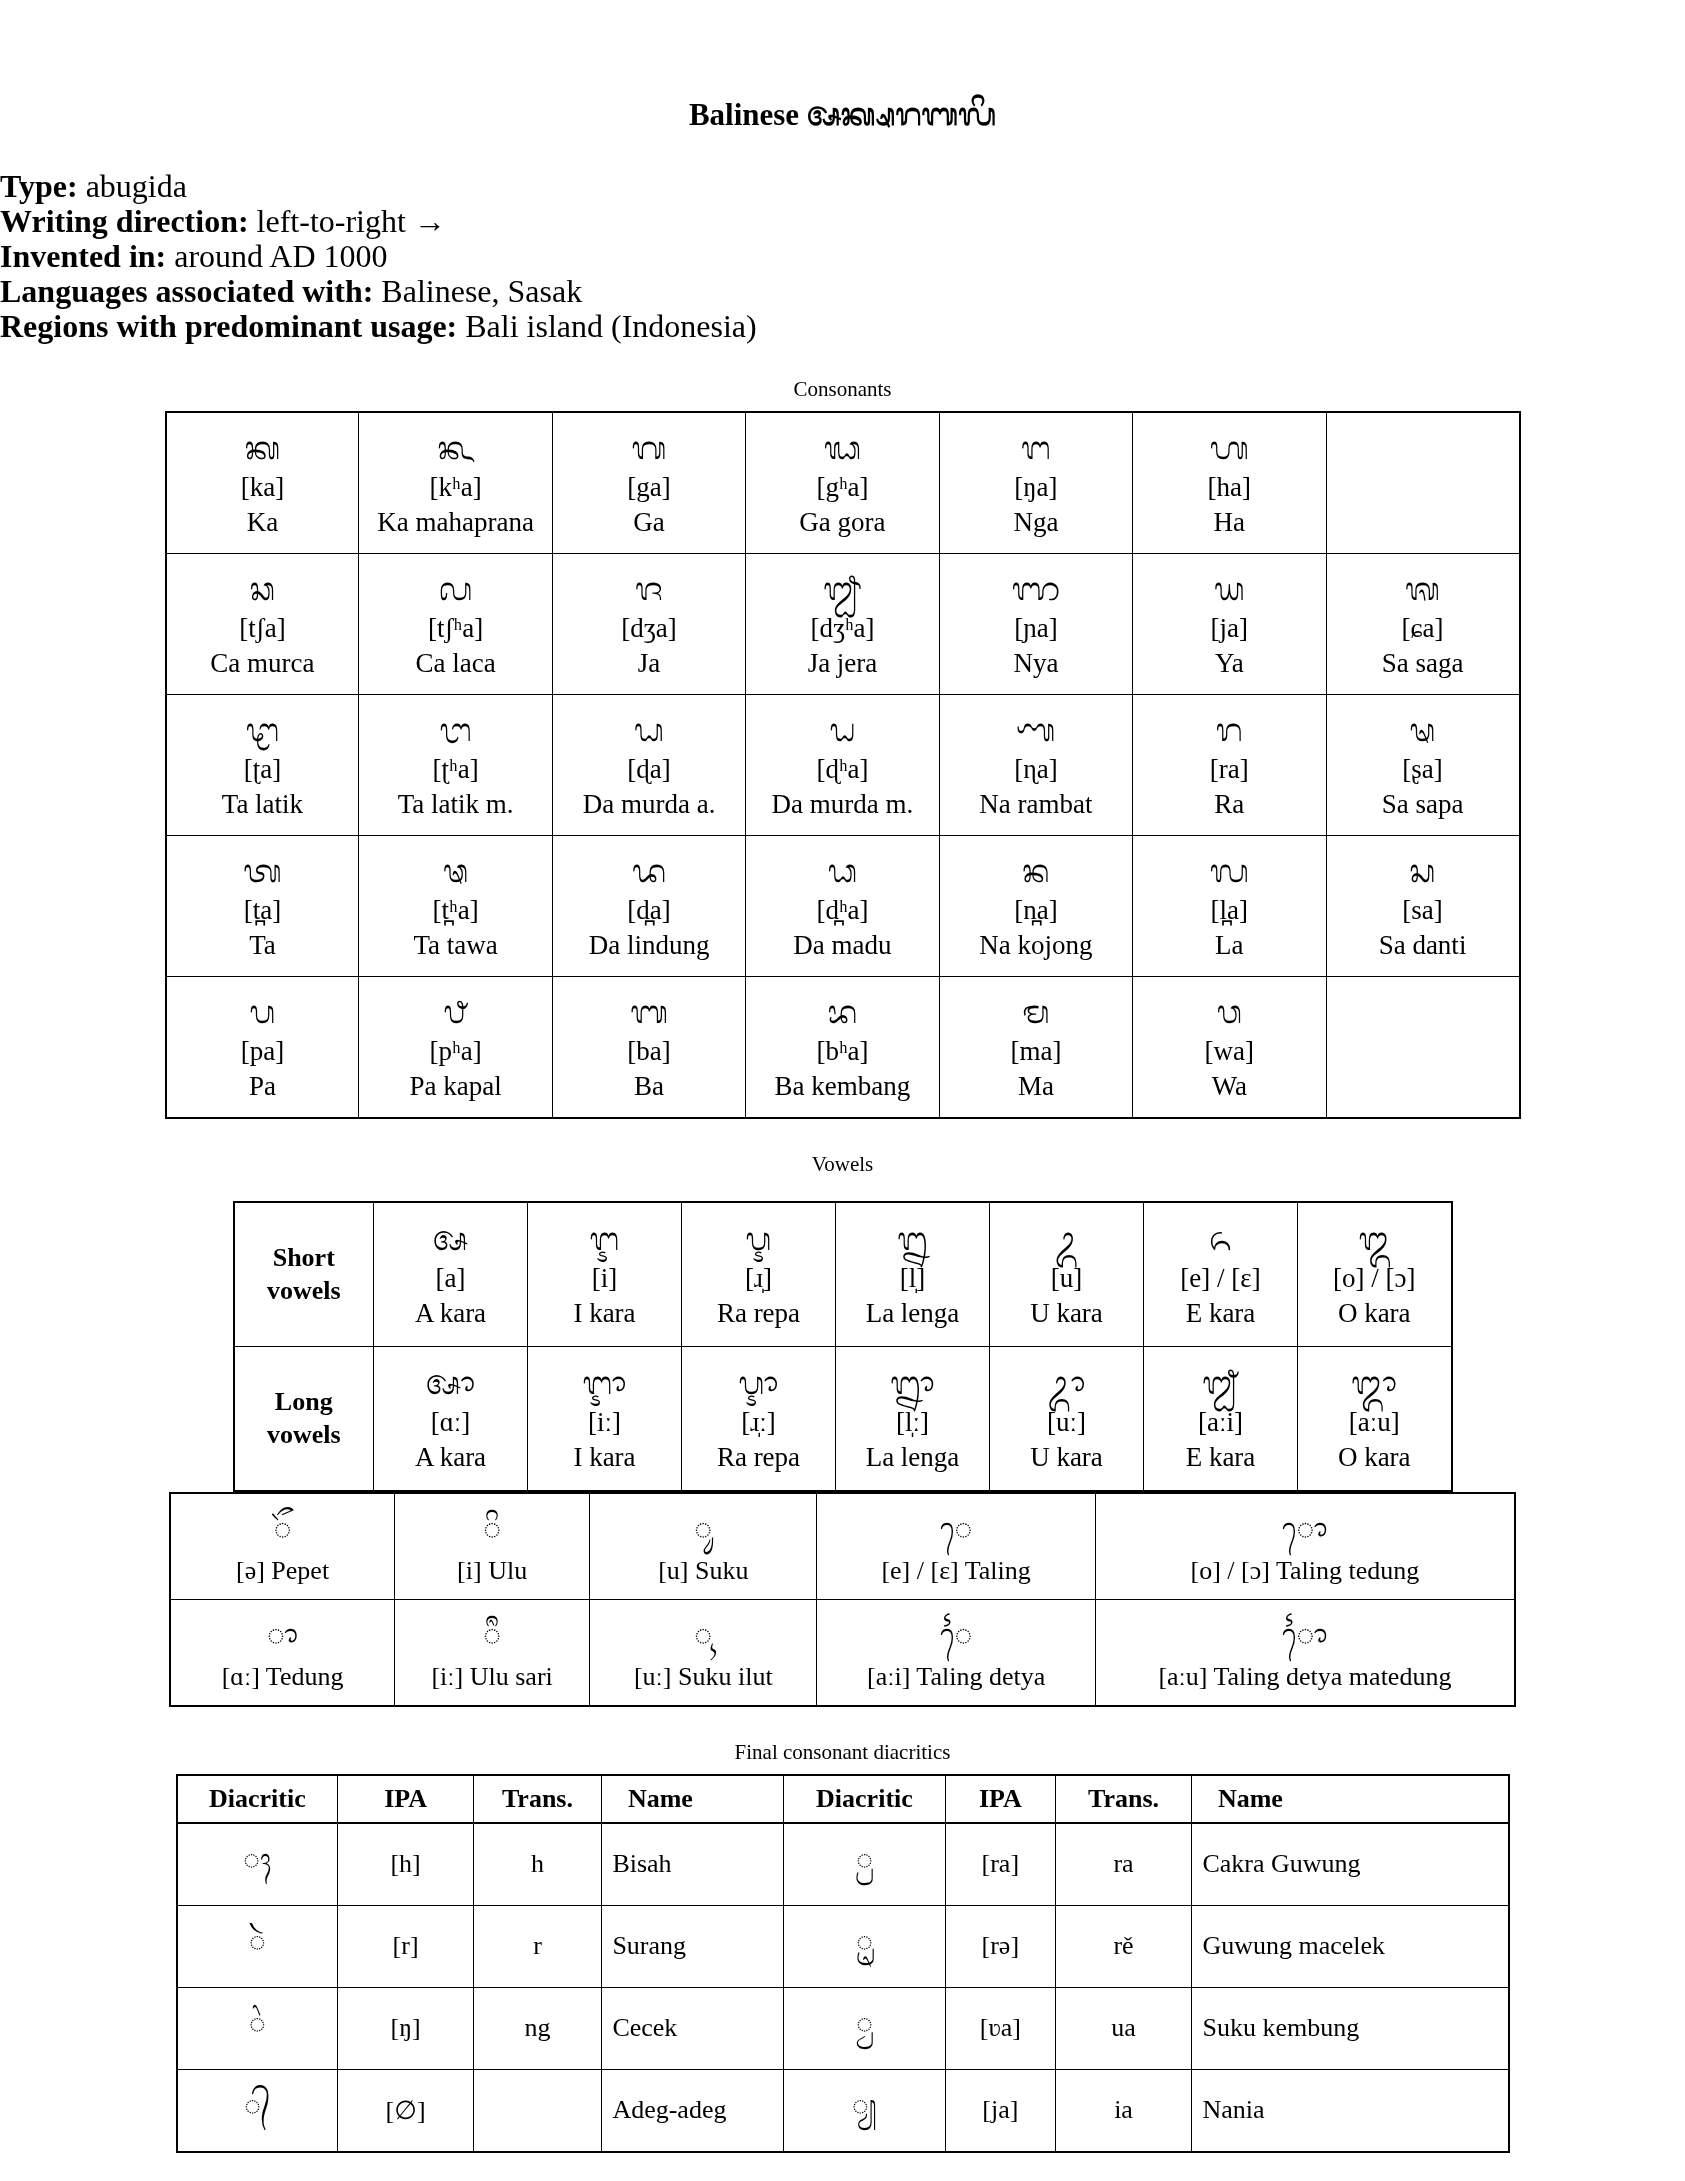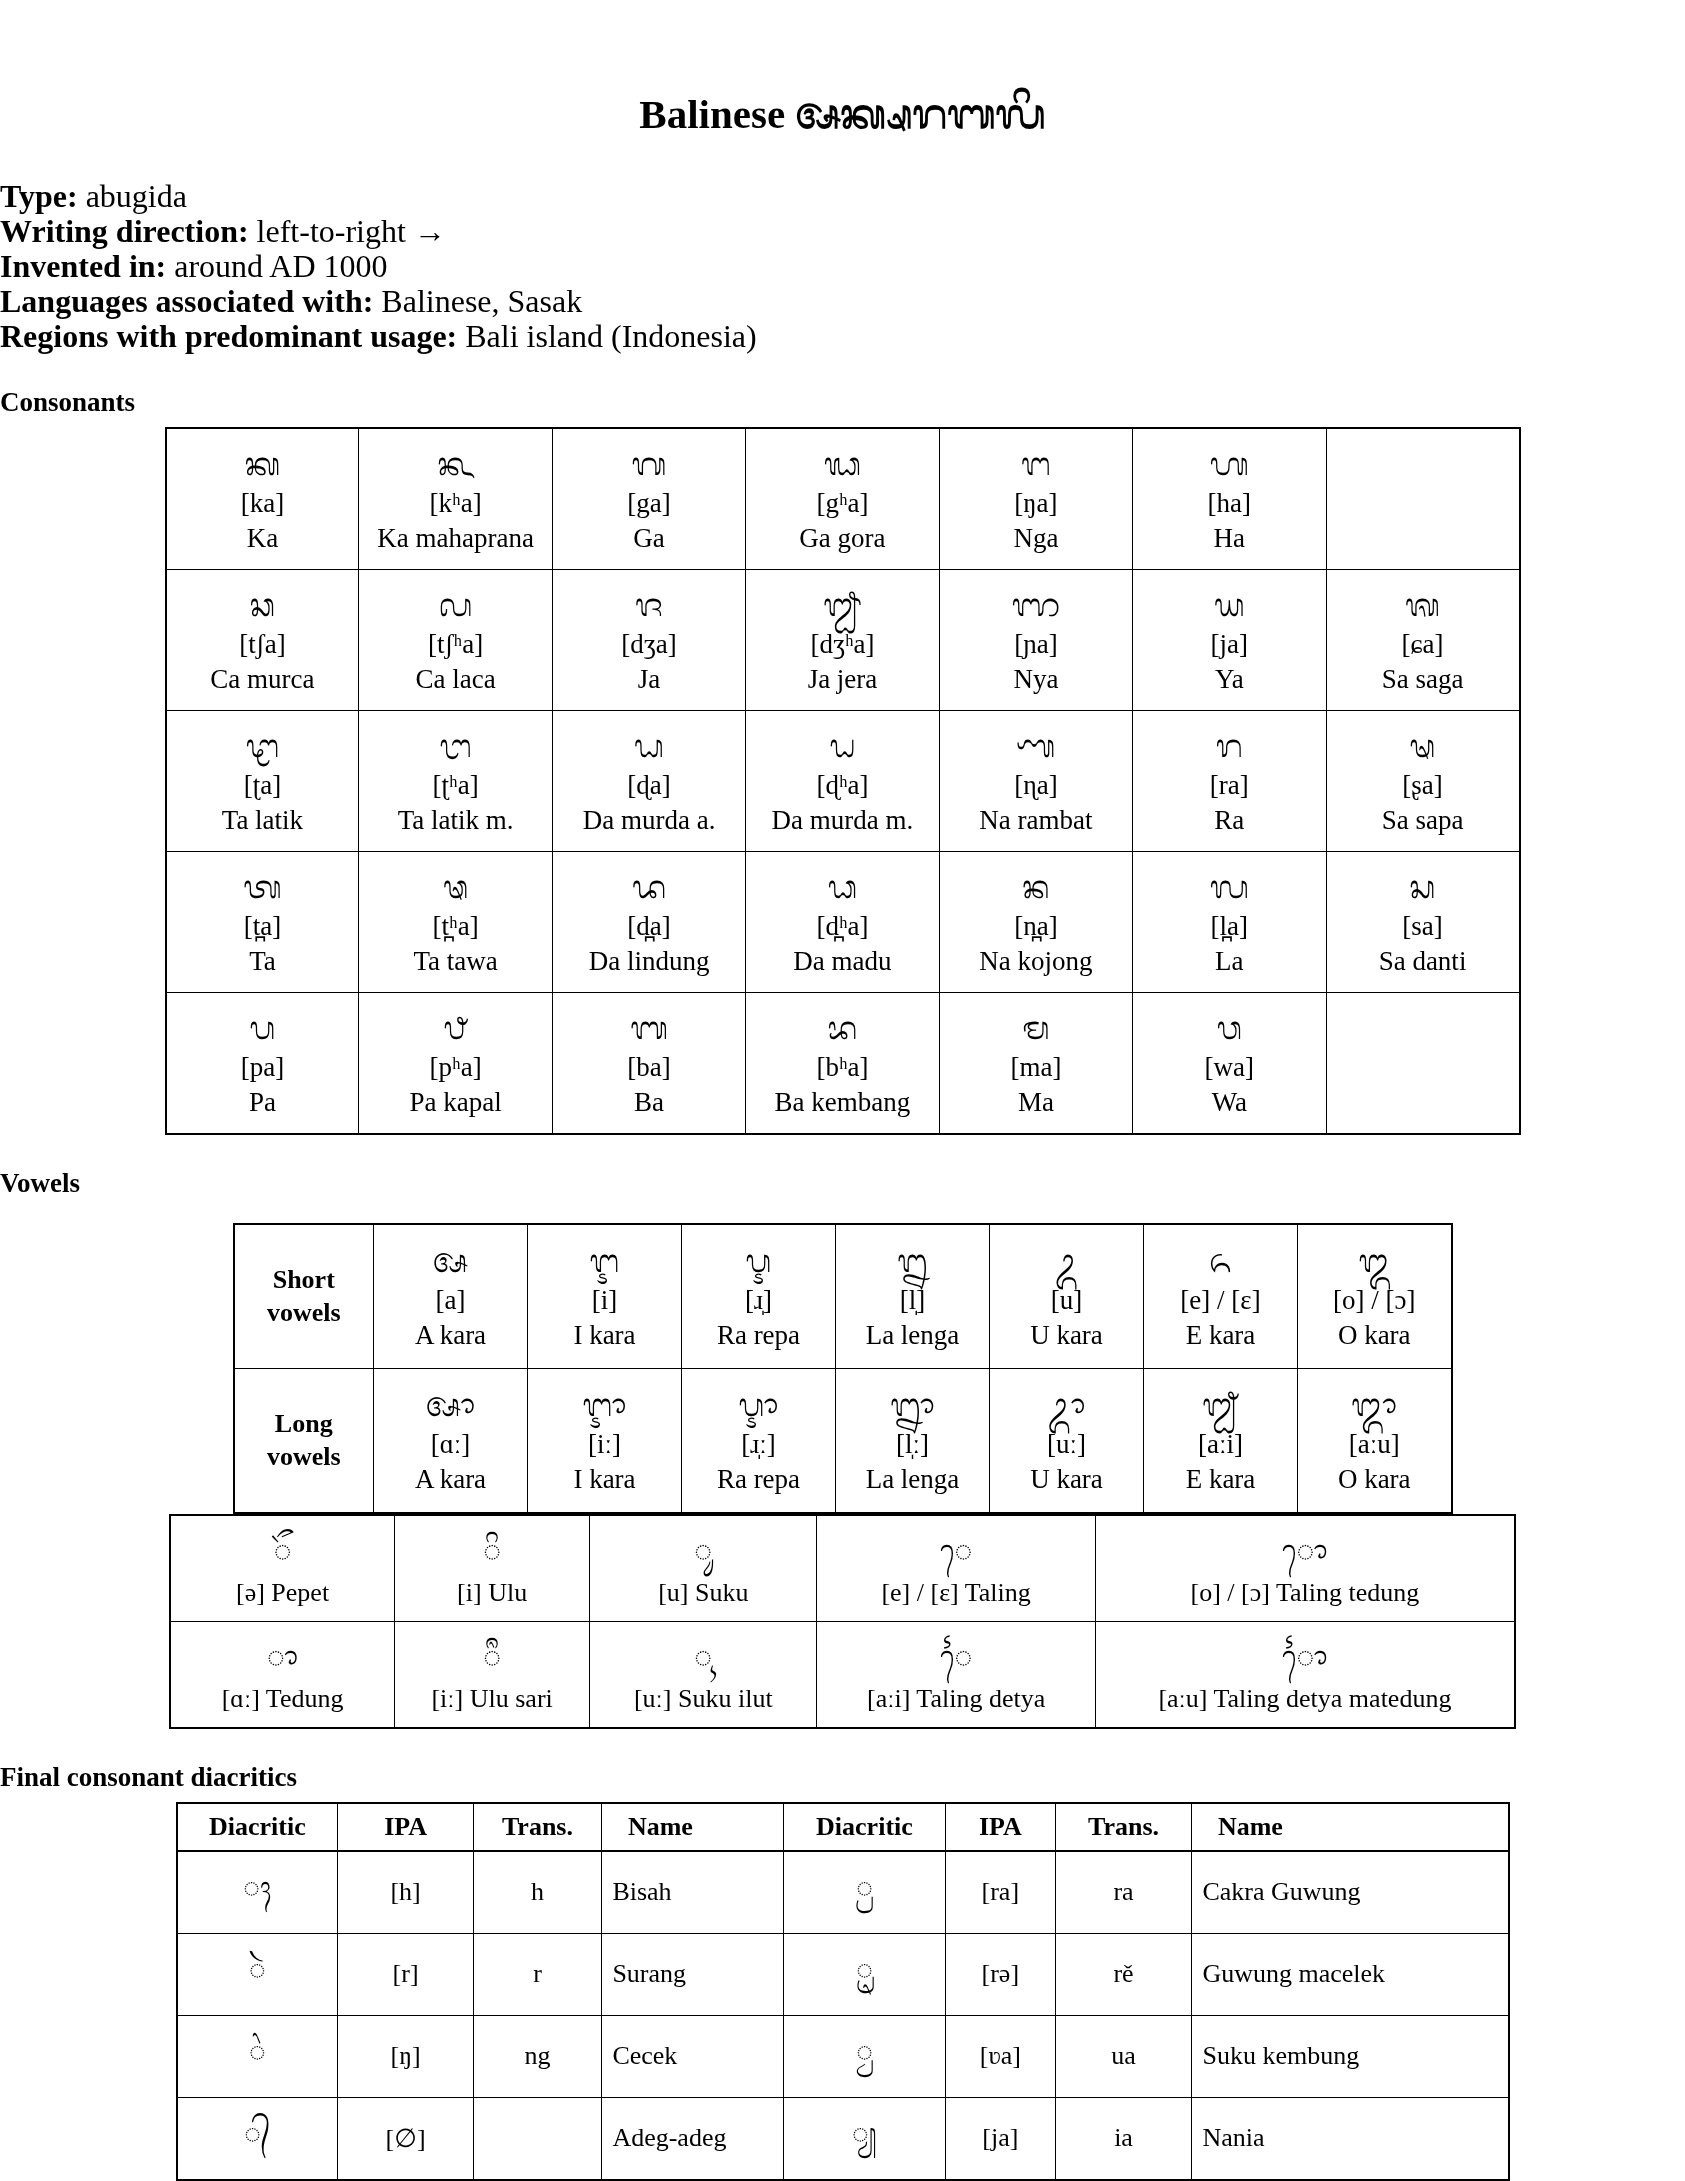--- a/index.html
+++ b/index.html
@@ -1,23 +1,23 @@
 <!DOCTYPE html>
 <html style="font-size:14px"><head>
 <meta charset="utf-8">
 <style>
   html,body{margin:0;padding:0;background:#fff;color:#000;}
   body{width:1685px;min-height:2181px;font-family:"Liberation Serif",serif;}
   .page{padding-top:84px;}
-  h1{font-size:41px;text-align:center;margin:0 0 21px 0;font-weight:bold;}
+  h1{font-size:31px;text-align:center;margin:8px 0 21px 0;font-weight:bold;}
   h1 .bal{font-weight:bold;}
   .bal{font-family:"DejaVu Sans","Liberation Serif",serif;}
   .meta{text-align:left;font-size:32px;line-height:35px;}
   .meta b{font-weight:bold;}
-  h2{font-size:27px;text-align:left;margin:33px 0 8.8px 0;font-weight:bold;}
+  h2{font-size:21px;text-align:center;margin:33px 0 8.8px 0;font-weight:normal;}
   table{border-collapse:collapse;margin:0 auto;table-layout:fixed;}
   .bordered{border:2.6px solid #000;}
   .bordered td,.bordered th{border:1.8px solid #000;vertical-align:middle;}
   
   #consonants-table{width:1356px;}
   #vowels-table{width:1126px;margin-top:24px;}
   .ccell{height:133px;text-align:center;padding:3.5px 5.3px;}
   .glyph{font-size:32px;line-height:44px;min-height:44px;}
   .ipa{font-size:27px;line-height:35px;}
   .lname{font-size:27px;line-height:35px;}

